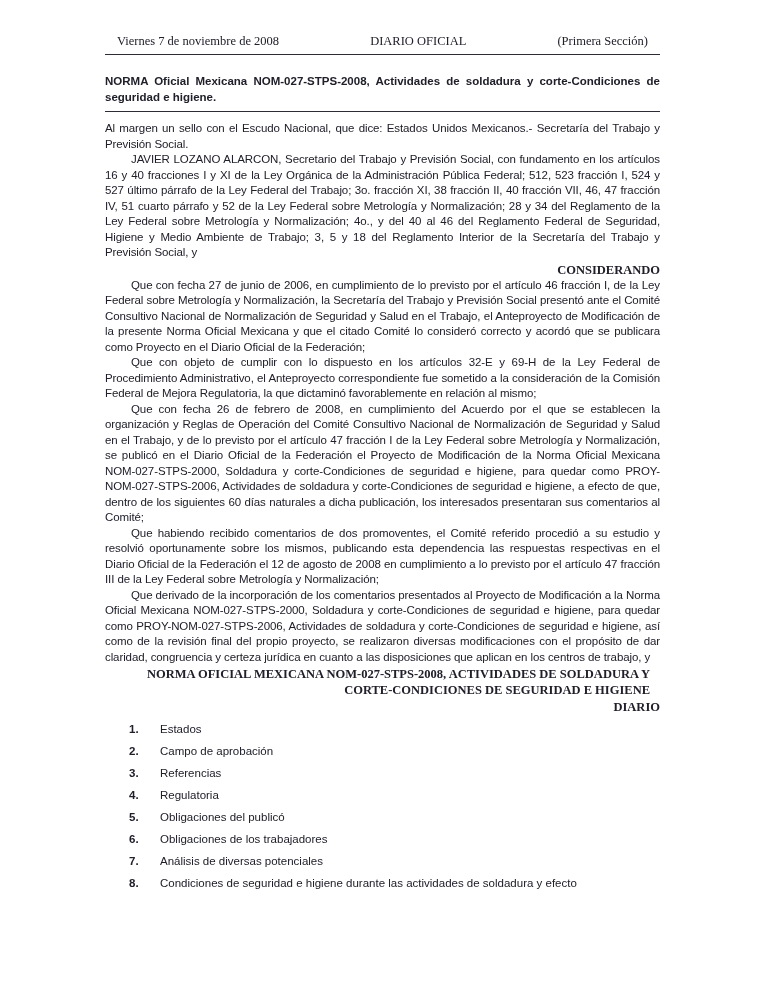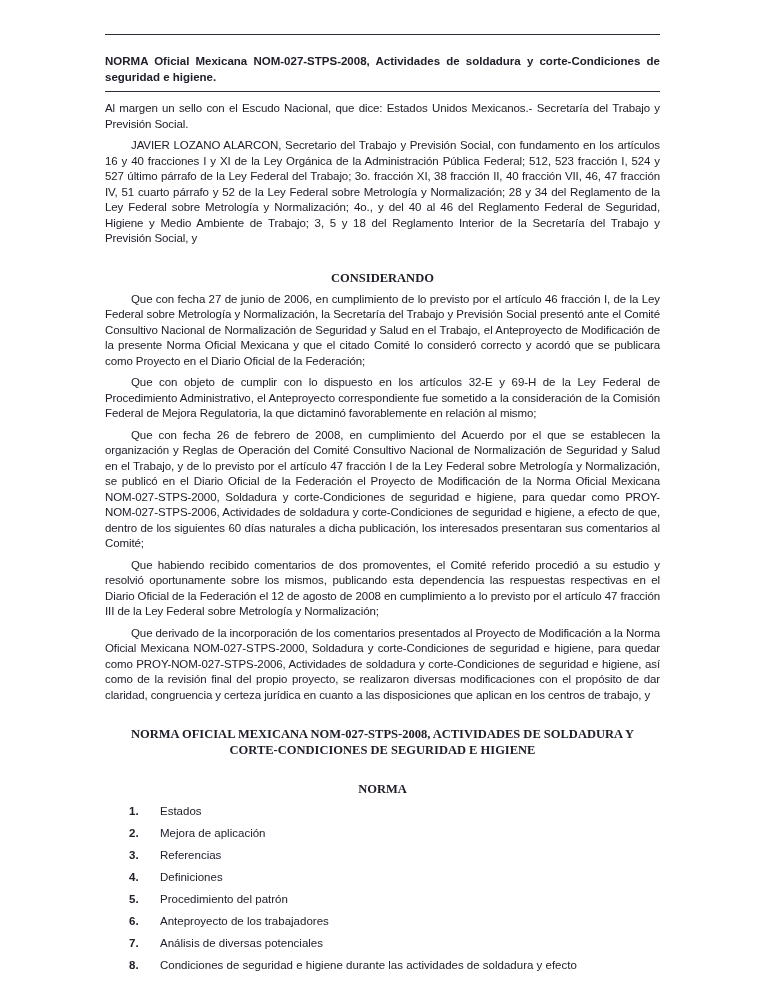--- a/index.html
+++ b/index.html
@@ -40,30 +40,29 @@
   .title-rule {
     border-bottom: 1px solid #2c2c36;
     margin-bottom: 9px;
   }
   
   p.body-par {
     font-size: 11.5px;
     line-height: 15.5px;
     text-align: justify;
     letter-spacing: -0.1px;
-    margin-top: 6px;
   }
   p.indent { text-indent: 26px; }
   h2.center-head {
     font-family: "Liberation Serif", serif;
     font-weight: bold;
     font-size: 12.5px;
     line-height: 16px;
-    text-align: center;
-    margin-top: 23px;
+    text-align: right;
+    margin-top: 1px;
   }
   h2.norma-head { padding: 0 10px; }
   
   .indice-list { margin-top: 6px; }
   .indice-item {
     display: flex;
     font-size: 11.5px;
     line-height: 15.5px;
     margin-top: 6.5px;
   }
@@ -73,63 +72,68 @@
     margin-left: 24px;
     flex: 0 0 auto;
   }
   .indice-label { flex: 1; }
 </style>
 </head>
 <body>
 
 <div class="page">
 
+  <div class="header-row">
+    <span>Viernes 7 de noviembre de 2008</span>
+    <span>DIARIO OFICIAL</span>
+    <span>(Primera Sección)</span>
+  </div>
   <div class="header-rule"></div>
 
   <div class="doc-title">NORMA Oficial Mexicana NOM-027-STPS-2008, Actividades de soldadura y corte-Condiciones de seguridad e higiene.</div>
   <div class="title-rule"></div>
 
   <p class="body-par">Al margen un sello con el Escudo Nacional, que dice: Estados Unidos Mexicanos.- Secretaría del Trabajo y Previsión Social.</p>
   <p class="body-par indent">JAVIER LOZANO ALARCON, Secretario del Trabajo y Previsión Social, con fundamento en los artículos 16 y 40 fracciones I y XI de la Ley Orgánica de la Administración Pública Federal; 512, 523 fracción I, 524 y 527 último párrafo de la Ley Federal del Trabajo; 3o. fracción XI, 38 fracción II, 40 fracción VII, 46, 47 fracción IV, 51 cuarto párrafo y 52 de la Ley Federal sobre Metrología y Normalización; 28 y 34 del Reglamento de la Ley Federal sobre Metrología y Normalización; 4o., y del 40 al 46 del Reglamento Federal de Seguridad, Higiene y Medio Ambiente de Trabajo; 3, 5 y 18 del Reglamento Interior de la Secretaría del Trabajo y Previsión Social, y</p>
 
   <h2 class="center-head">CONSIDERANDO</h2>
 
   <p class="body-par indent">Que con fecha 27 de junio de 2006, en cumplimiento de lo previsto por el artículo 46 fracción I, de la Ley Federal sobre Metrología y Normalización, la Secretaría del Trabajo y Previsión Social presentó ante el Comité Consultivo Nacional de Normalización de Seguridad y Salud en el Trabajo, el Anteproyecto de Modificación de la presente Norma Oficial Mexicana y que el citado Comité lo consideró correcto y acordó que se publicara como Proyecto en el Diario Oficial de la Federación;</p>
   <p class="body-par indent">Que con objeto de cumplir con lo dispuesto en los artículos 32-E y 69-H de la Ley Federal de Procedimiento Administrativo, el Anteproyecto correspondiente fue sometido a la consideración de la Comisión Federal de Mejora Regulatoria, la que dictaminó favorablemente en relación al mismo;</p>
   <p class="body-par indent">Que con fecha 26 de febrero de 2008, en cumplimiento del Acuerdo por el que se establecen la organización y Reglas de Operación del Comité Consultivo Nacional de Normalización de Seguridad y Salud en el Trabajo, y de lo previsto por el artículo 47 fracción I de la Ley Federal sobre Metrología y Normalización, se publicó en el Diario Oficial de la Federación el Proyecto de Modificación de la Norma Oficial Mexicana NOM-027-STPS-2000, Soldadura y corte-Condiciones de seguridad e higiene, para quedar como PROY-NOM-027-STPS-2006, Actividades de soldadura y corte-Condiciones de seguridad e higiene, a efecto de que, dentro de los siguientes 60 días naturales a dicha publicación, los interesados presentaran sus comentarios al Comité;</p>
   <p class="body-par indent">Que habiendo recibido comentarios de dos promoventes, el Comité referido procedió a su estudio y resolvió oportunamente sobre los mismos, publicando esta dependencia las respuestas respectivas en el Diario Oficial de la Federación el 12 de agosto de 2008 en cumplimiento a lo previsto por el artículo 47 fracción III de la Ley Federal sobre Metrología y Normalización;</p>
   <p class="body-par indent">Que derivado de la incorporación de los comentarios presentados al Proyecto de Modificación a la Norma Oficial Mexicana NOM-027-STPS-2000, Soldadura y corte-Condiciones de seguridad e higiene, para quedar como PROY-NOM-027-STPS-2006, Actividades de soldadura y corte-Condiciones de seguridad e higiene, así como de la revisión final del propio proyecto, se realizaron diversas modificaciones con el propósito de dar claridad, congruencia y certeza jurídica en cuanto a las disposiciones que aplican en los centros de trabajo, y</p>
 
   <h2 class="center-head norma-head">NORMA OFICIAL MEXICANA NOM-027-STPS-2008, ACTIVIDADES DE SOLDADURA Y CORTE-CONDICIONES DE SEGURIDAD E HIGIENE</h2>
-  <h2 class="center-head">NORMA</h2>
+  <h2 class="center-head">DIARIO</h2>
 
   <div class="indice-list">
     <div class="indice-item">
       <span class="indice-num">1.</span>
       <span class="indice-label">Estados</span>
     </div>
     <div class="indice-item">
       <span class="indice-num">2.</span>
-      <span class="indice-label">Mejora de aplicación</span>
+      <span class="indice-label">Campo de aprobación</span>
     </div>
     <div class="indice-item">
       <span class="indice-num">3.</span>
       <span class="indice-label">Referencias</span>
     </div>
     <div class="indice-item">
       <span class="indice-num">4.</span>
-      <span class="indice-label">Definiciones</span>
+      <span class="indice-label">Regulatoria</span>
     </div>
     <div class="indice-item">
       <span class="indice-num">5.</span>
-      <span class="indice-label">Procedimiento del patrón</span>
+      <span class="indice-label">Obligaciones del publicó</span>
     </div>
     <div class="indice-item">
       <span class="indice-num">6.</span>
-      <span class="indice-label">Anteproyecto de los trabajadores</span>
+      <span class="indice-label">Obligaciones de los trabajadores</span>
     </div>
     <div class="indice-item">
       <span class="indice-num">7.</span>
       <span class="indice-label">Análisis de diversas potenciales</span>
     </div>
     <div class="indice-item">
       <span class="indice-num">8.</span>
       <span class="indice-label">Condiciones de seguridad e higiene durante las actividades de soldadura y efecto</span>
     </div>
 

